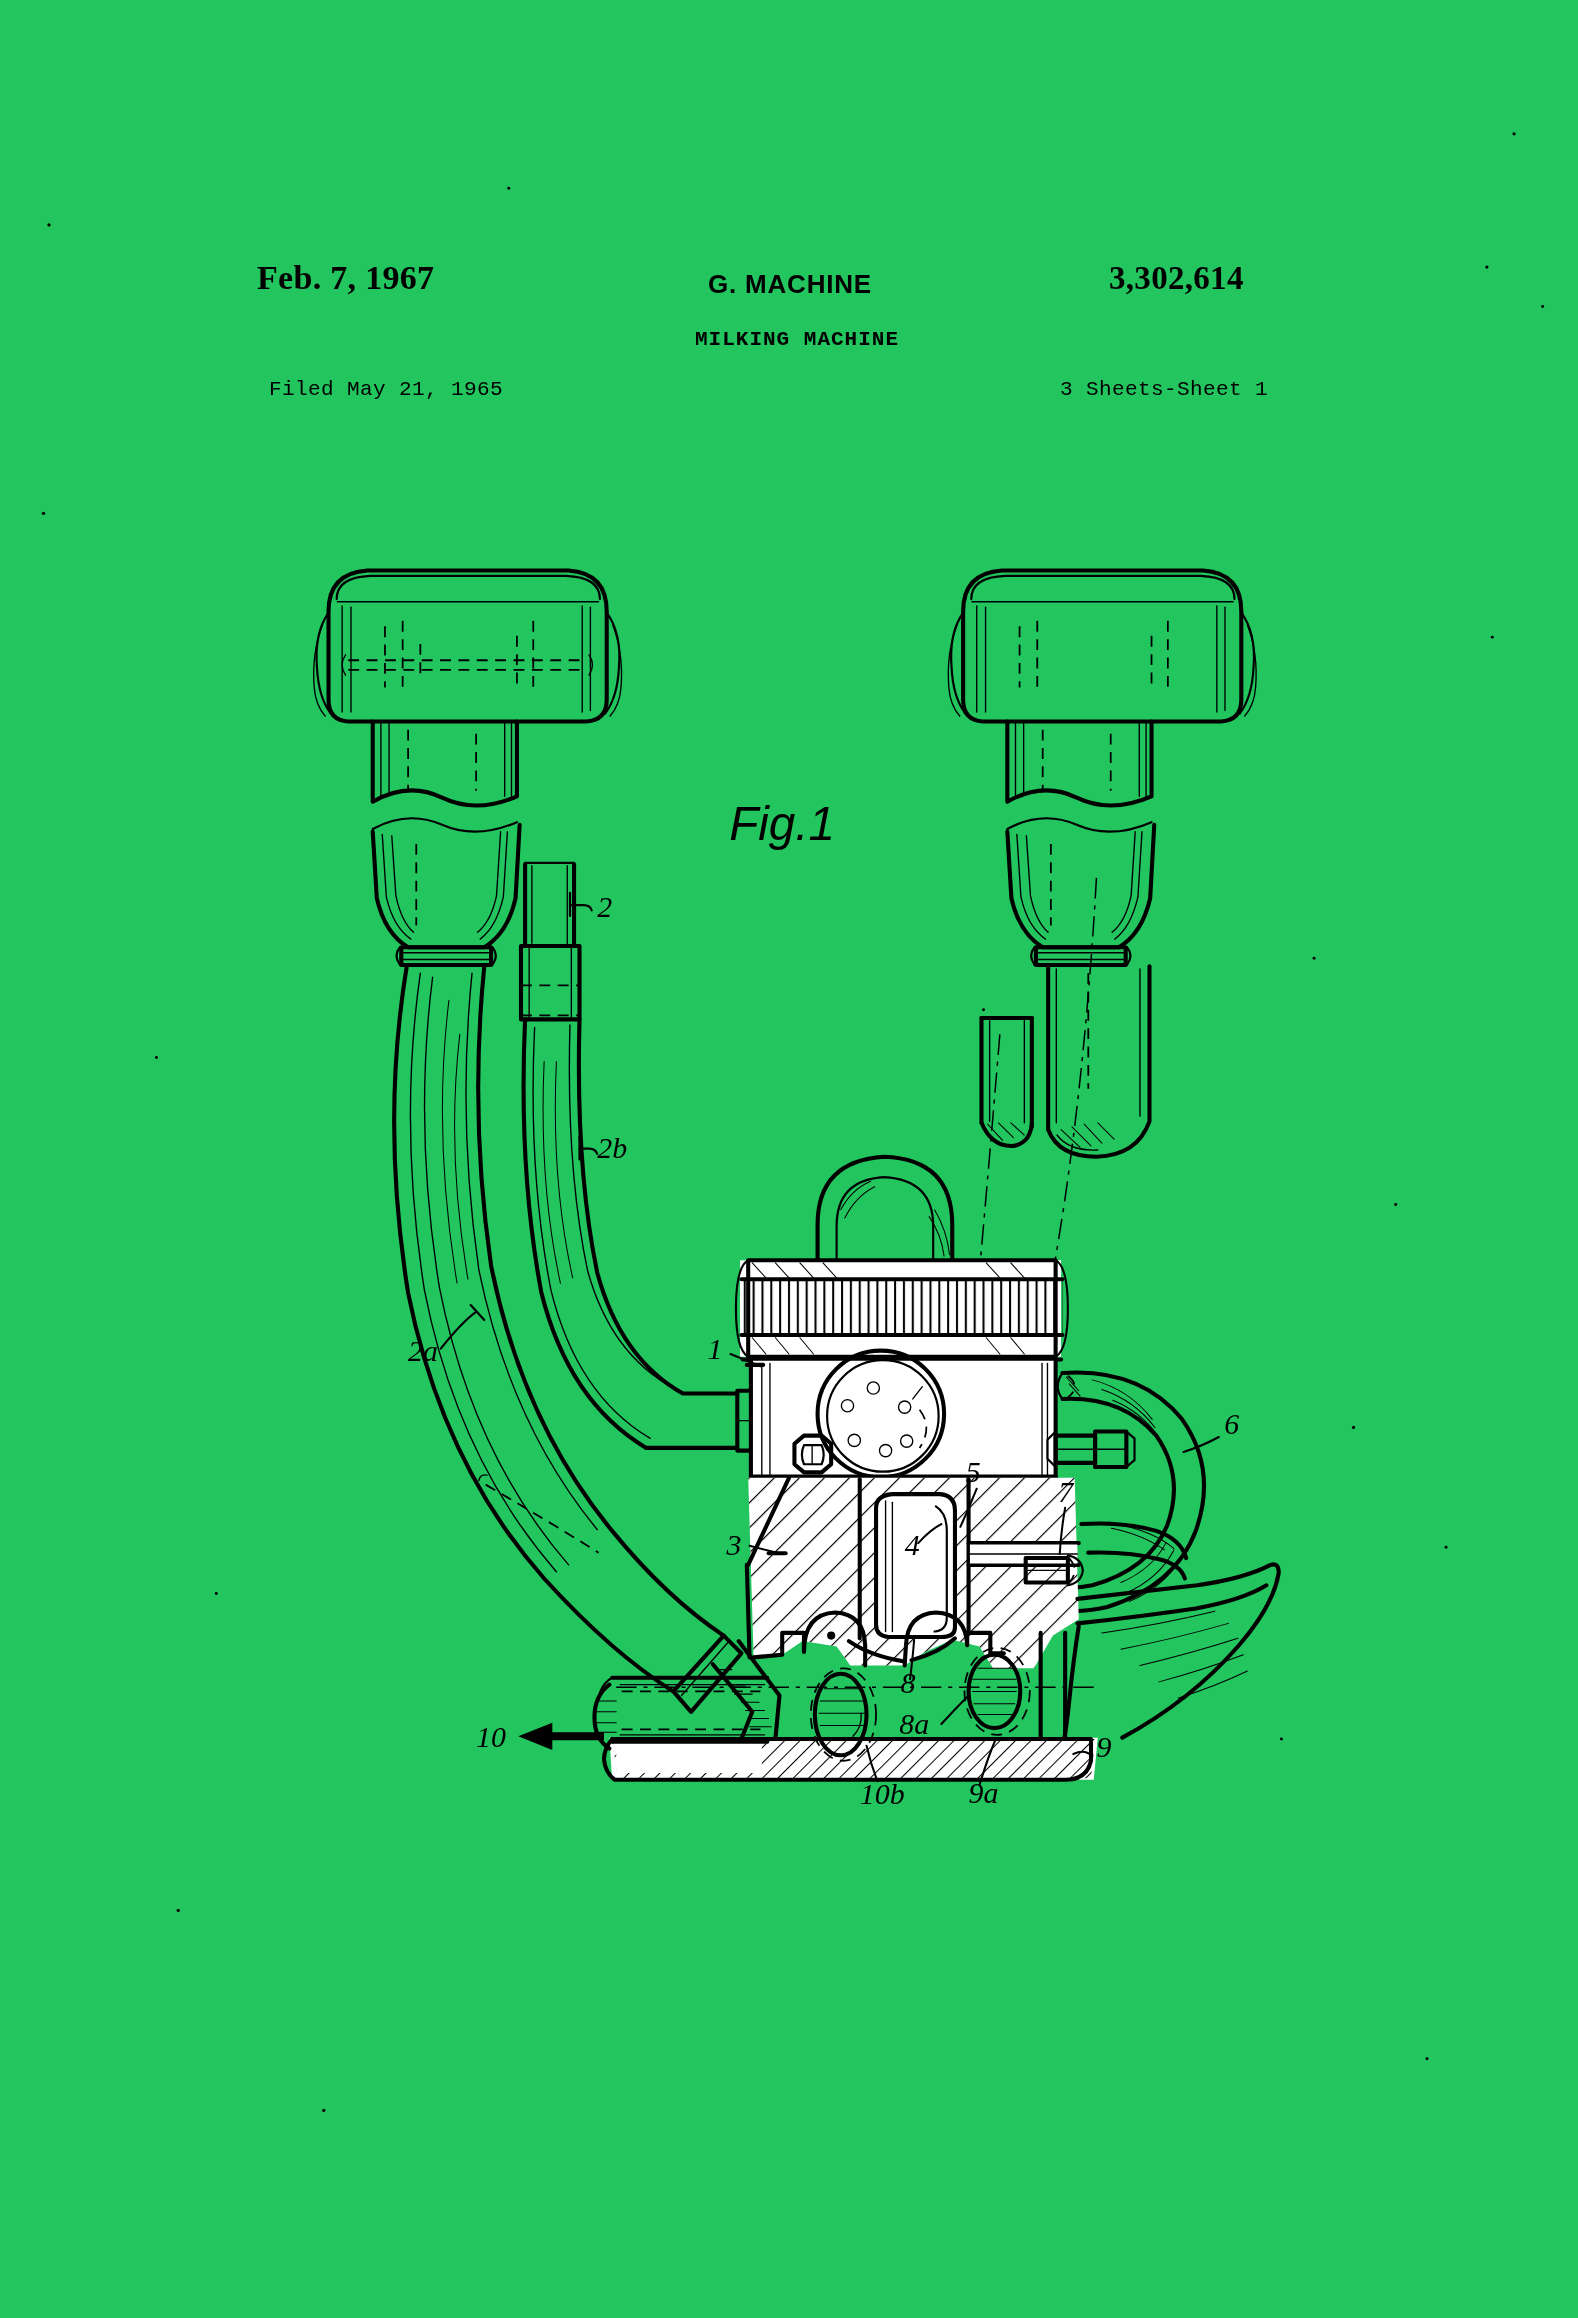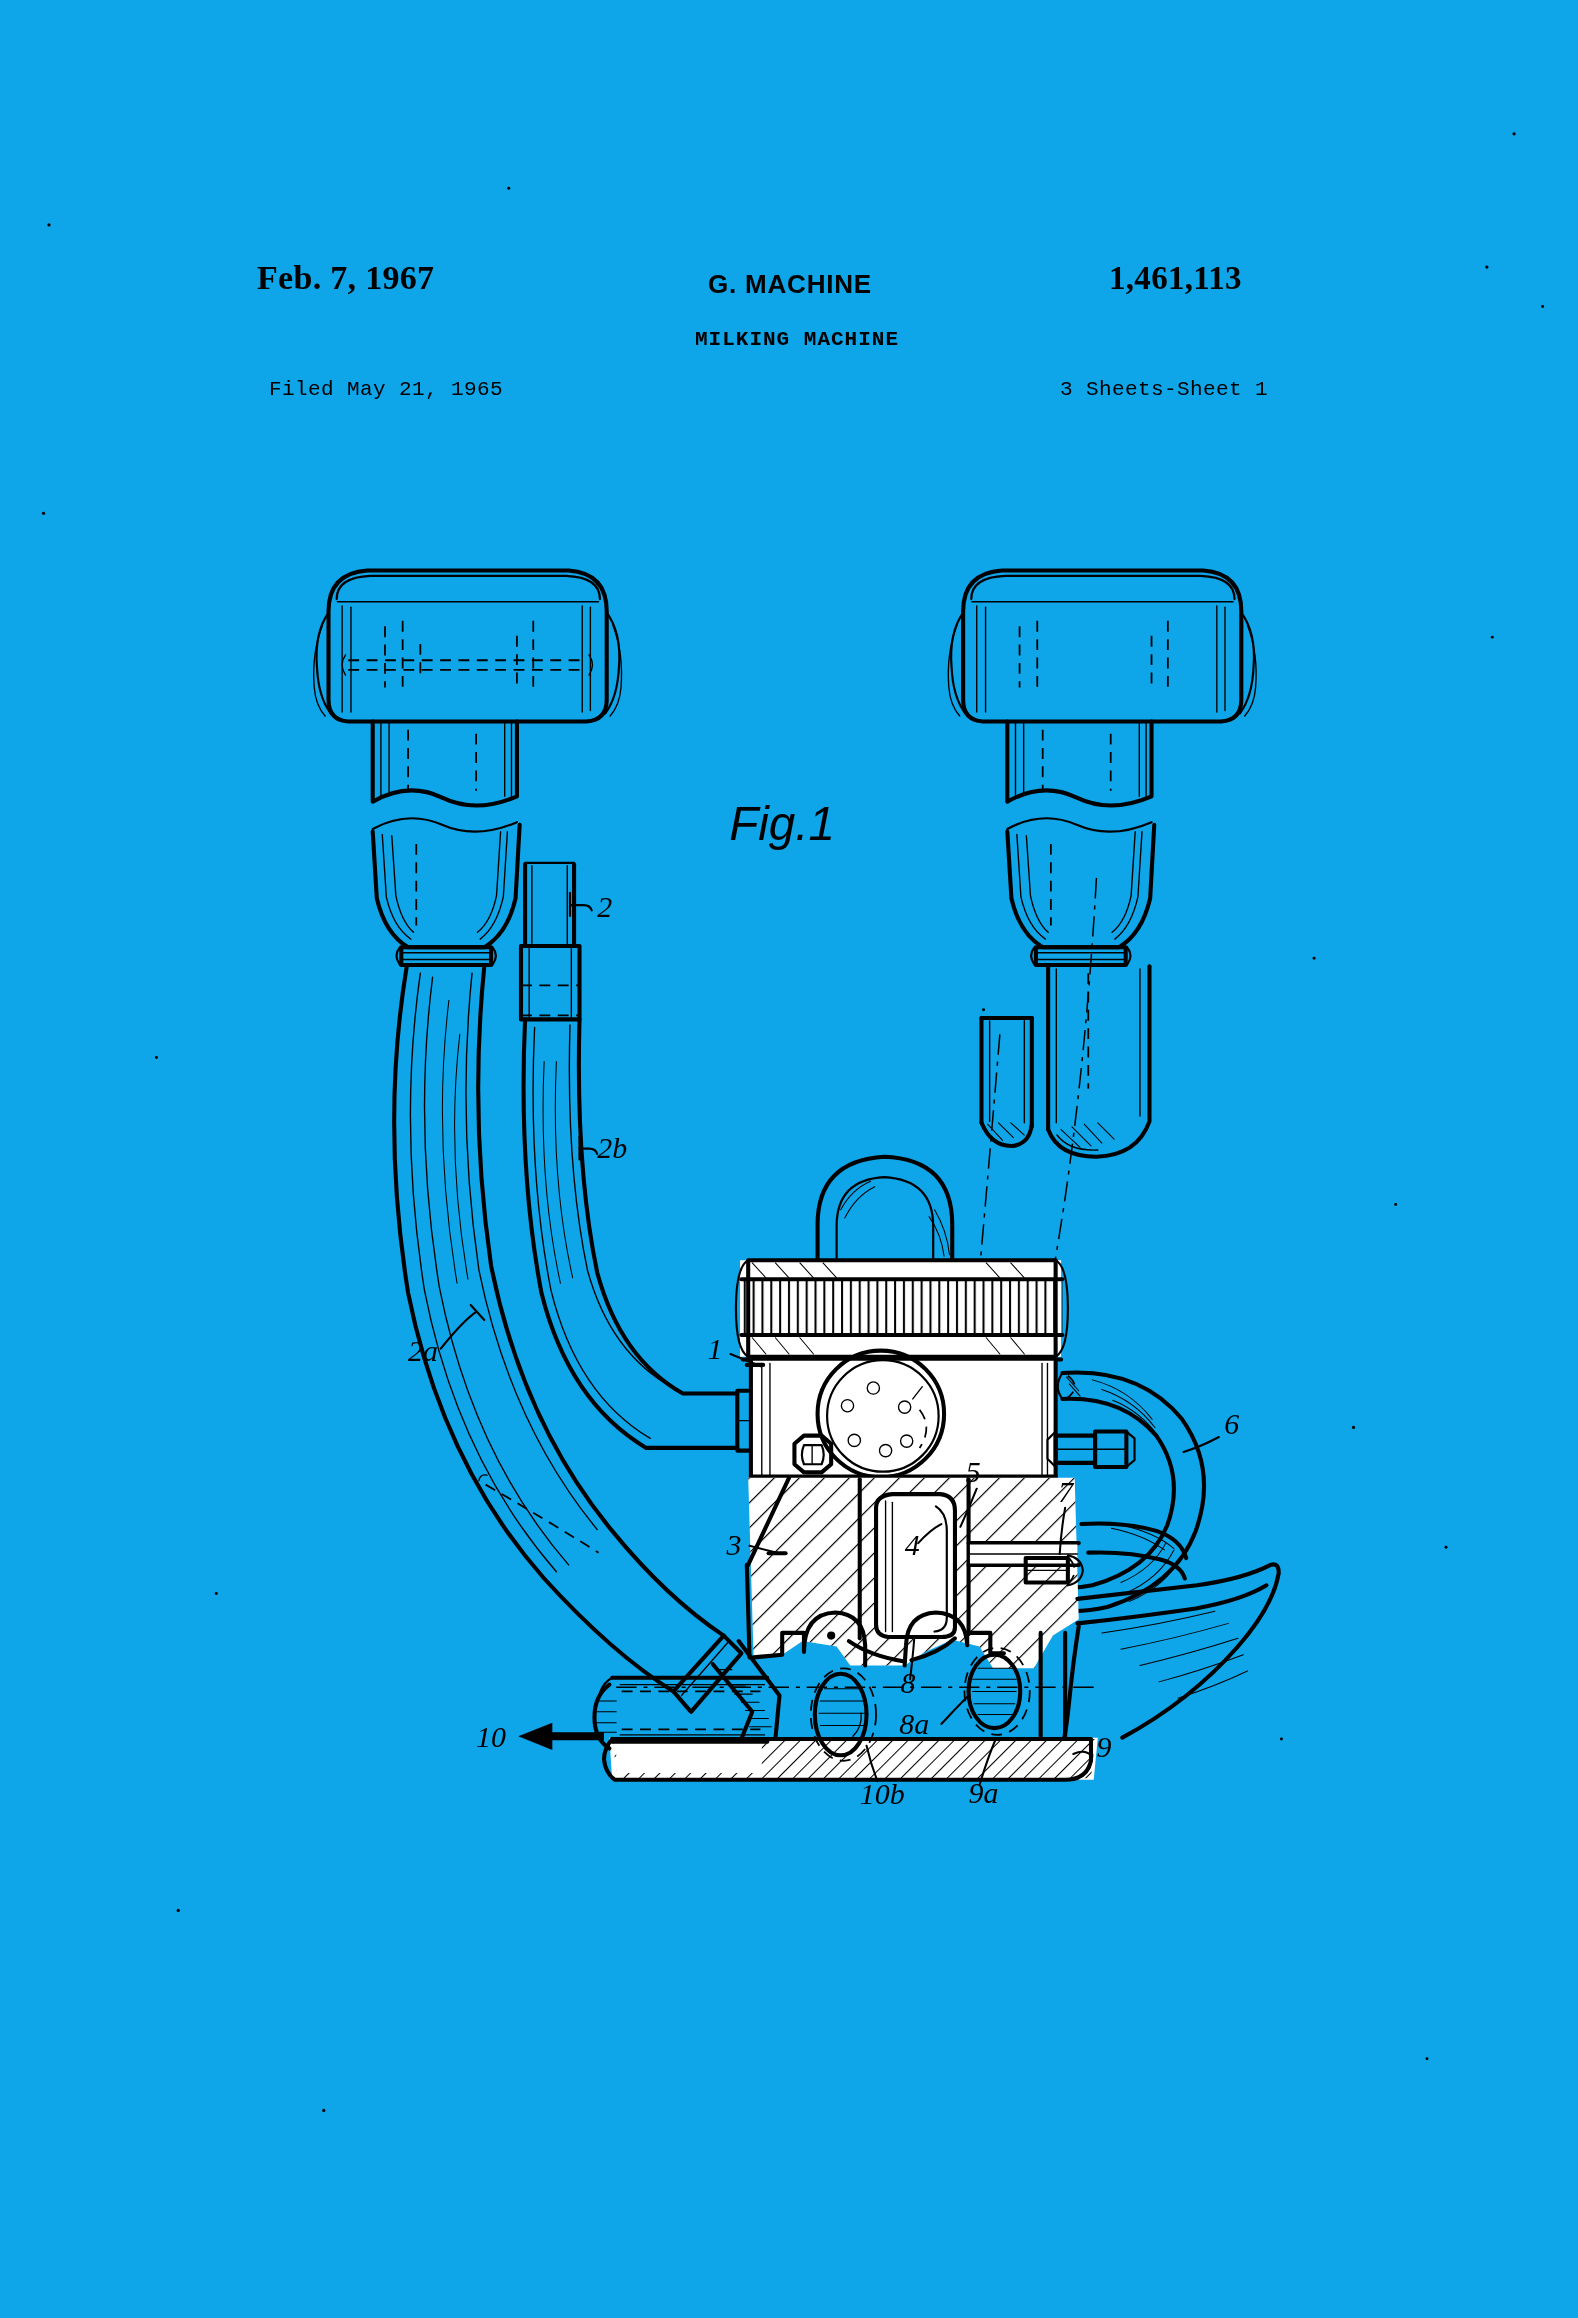--- a/index.html
+++ b/index.html
@@ -11,21 +11,21 @@
     width: 1578px;
     height: 2319px;
     position: relative;
     font-family: "Liberation Serif", serif;
     color: #000;
     overflow: hidden;
   }
   .page {
     position: absolute;
     inset: 0;
-    background: #0ea5e9;
+    background: #22c55e;
   }
 
   
   .hdr-date {
     position: absolute;
     left: 257px;
     top: 259px;
     font-family: "Liberation Serif", serif;
     font-weight: bold;
     font-size: 34px;
@@ -111,21 +111,21 @@
   .wht { fill:#ffffff; }
   .spk { fill:#000; }
 </style>
 </head>
 <body>
 
 <div class="page">
 
   <div class="hdr-date">Feb. 7, 1967</div>
   <div class="hdr-inventor">G. MACHINE</div>
-  <div class="hdr-patno">1,461,113</div>
+  <div class="hdr-patno">3,302,614</div>
   <div class="hdr-title">MILKING MACHINE</div>
   <div class="hdr-filed">Filed May 21, 1965</div>
   <div class="hdr-sheets">3 Sheets-Sheet 1</div>
 
   <svg id="fig-svg" viewBox="0 0 2320 3408">
 
     <defs>
 
       <pattern id="hatchR" width="26" height="26" patternUnits="userSpaceOnUse" patternTransform="rotate(45)">
         <line x1="0" y1="0" x2="0" y2="26" stroke="#000" stroke-width="3.4"></line>

